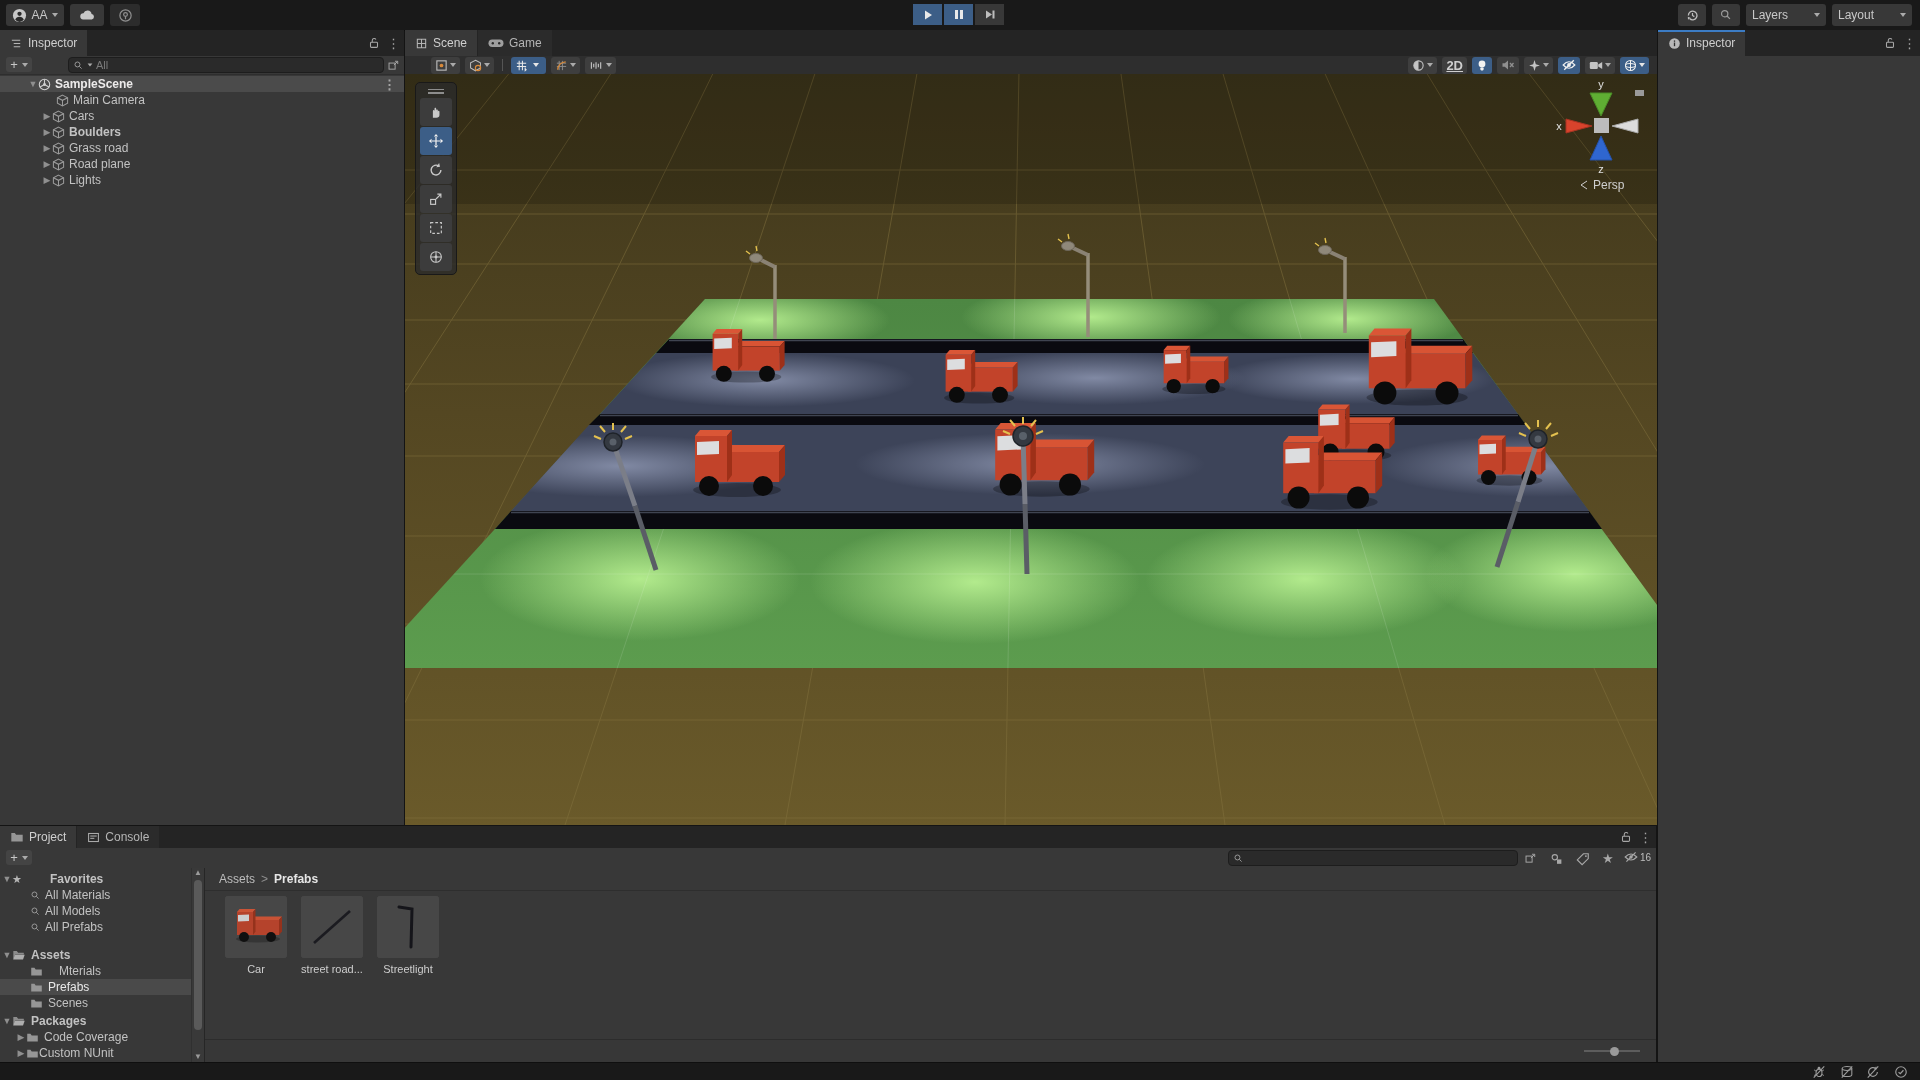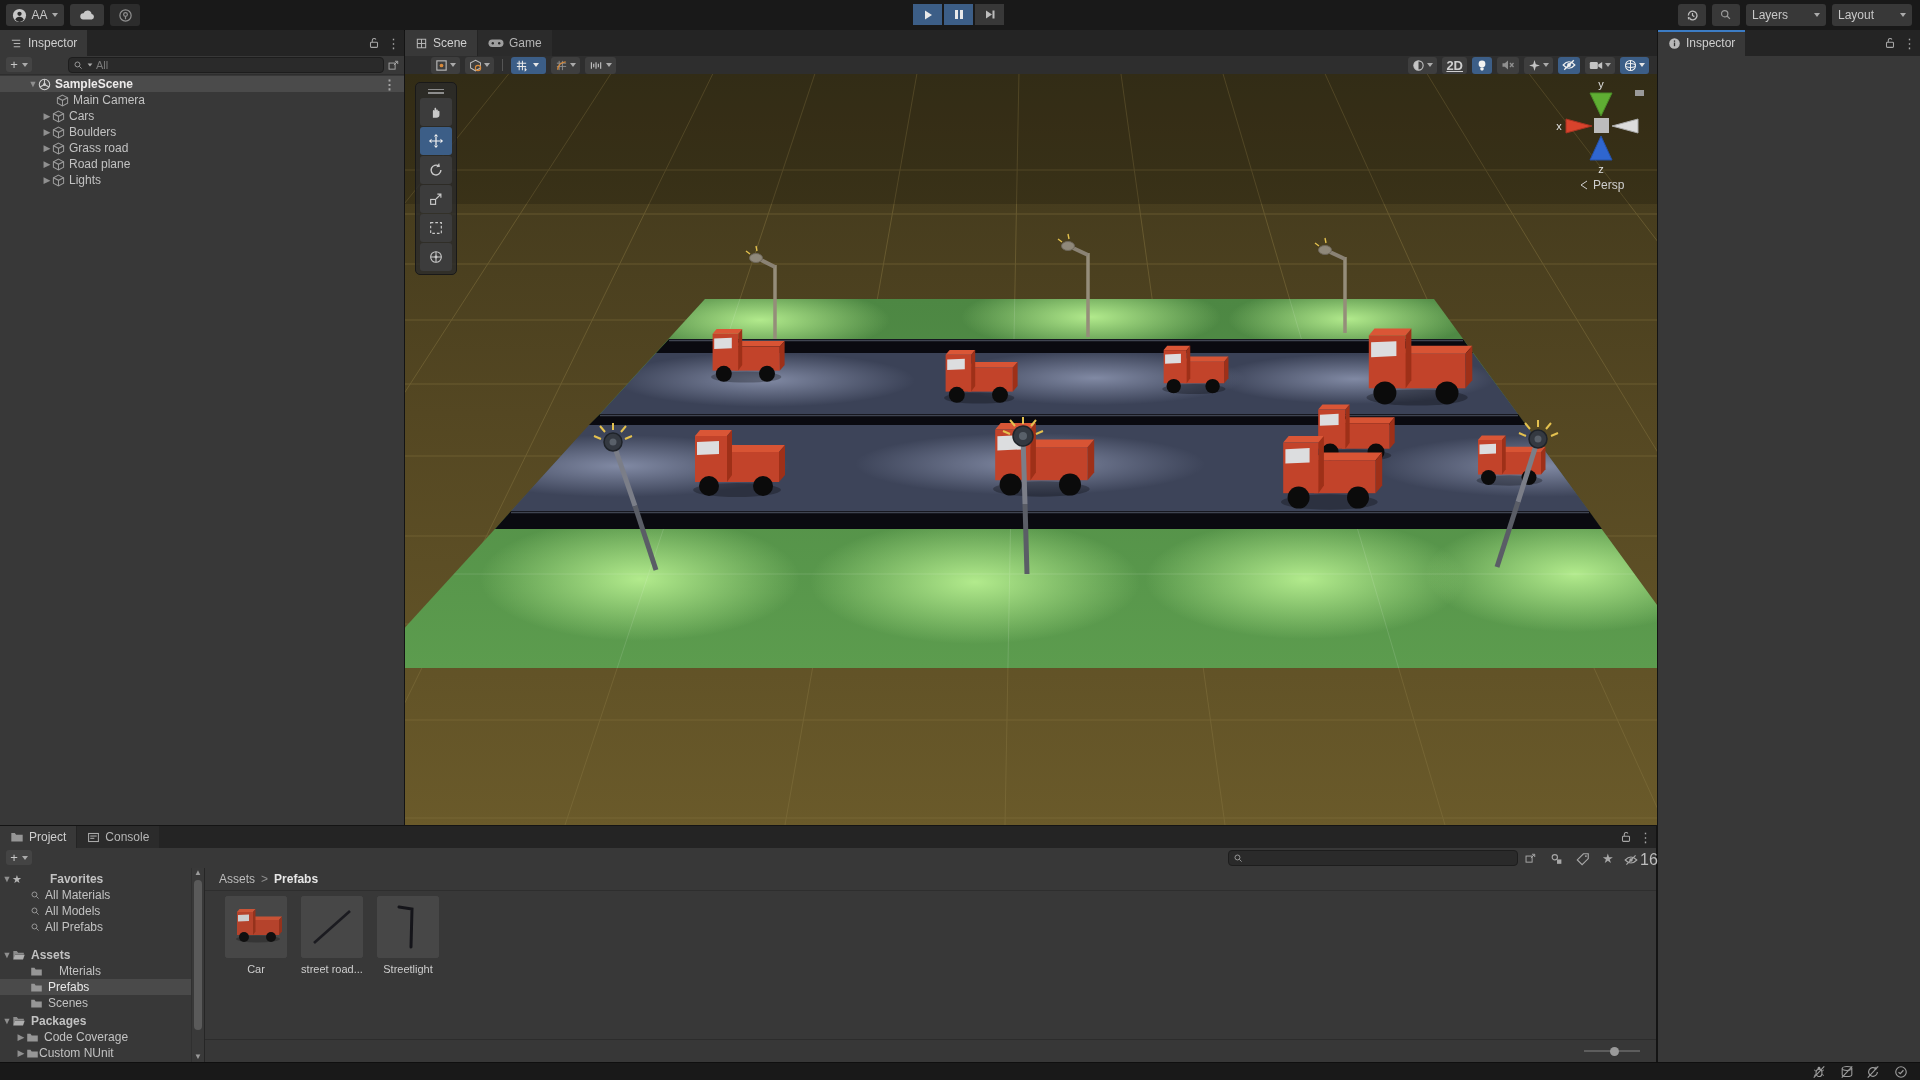--- a/index.html
+++ b/index.html
@@ -246,21 +246,21 @@
           </span>
         <span style="margin-left:4px;">Cars</span>
       </div>
       <div class="trow">
         <span class="arr" style="margin-left:42px;">▶</span>
         <span class="ic">
             <svg width="13" height="13" viewBox="0 0 14 14">
               <use href="#i-cube"></use>
             </svg>
           </span>
-        <span style="margin-left:4px;">Boulders</span>
+        <span style="margin-left:4px;font-weight:bold;">Boulders</span>
       </div>
       <div class="trow">
         <span class="arr" style="margin-left:42px;">▶</span>
         <span class="ic">
             <svg width="13" height="13" viewBox="0 0 14 14">
               <use href="#i-cube"></use>
             </svg>
           </span>
         <span style="margin-left:4px;">Grass road</span>
       </div>
@@ -724,21 +724,21 @@
       </span>
       <span class="abs" style="left:1602px;top:3px;color:#a8a8a8;font-size:13px;">★</span>
       <span class="abs" style="left:1624px;top:3px;display:flex;align-items:center;gap:2px;">
         <span class="ic">
             <svg width="14" height="12" viewBox="0 0 14 12">
               <path d="M1.2 6q5.8-6 11.6 0-5.8 6-11.6 0z" fill="none" stroke="#a8a8a8" stroke-width="1.1"></path>
               <circle cx="7" cy="6" r="1.7" fill="#a8a8a8"></circle>
               <path d="M2.4 10.6 11.6 1.4" stroke="#a8a8a8" stroke-width="1.2"></path>
             </svg>
           </span>
-        <span style="font-size:16px;color:#bdbdbd;">16</span>
+        <span style="font-size:10px;color:#bdbdbd;">16</span>
       </span>
     </div>
 
     <div class="abs" style="left:0;top:42px;width:204px;bottom:0;background:#383838;overflow:hidden;">
       <div style="height:3px;"></div>
       <div class="trow">
         <span class="arr" style="margin-left:2px;">▼</span>
         <span style="color:#b5b5b5;font-size:11px;">★</span>
         <span style="margin-left:5px;font-weight:bold;padding-left:23px;">Favorites</span>
       </div>

